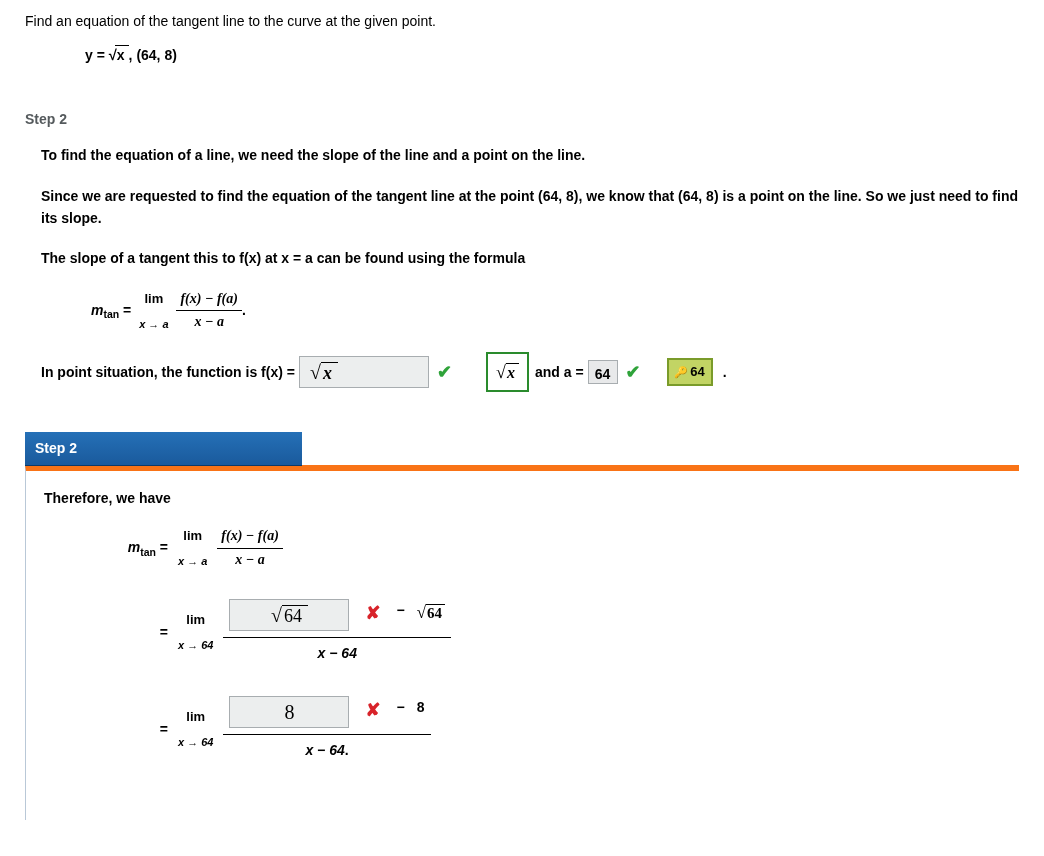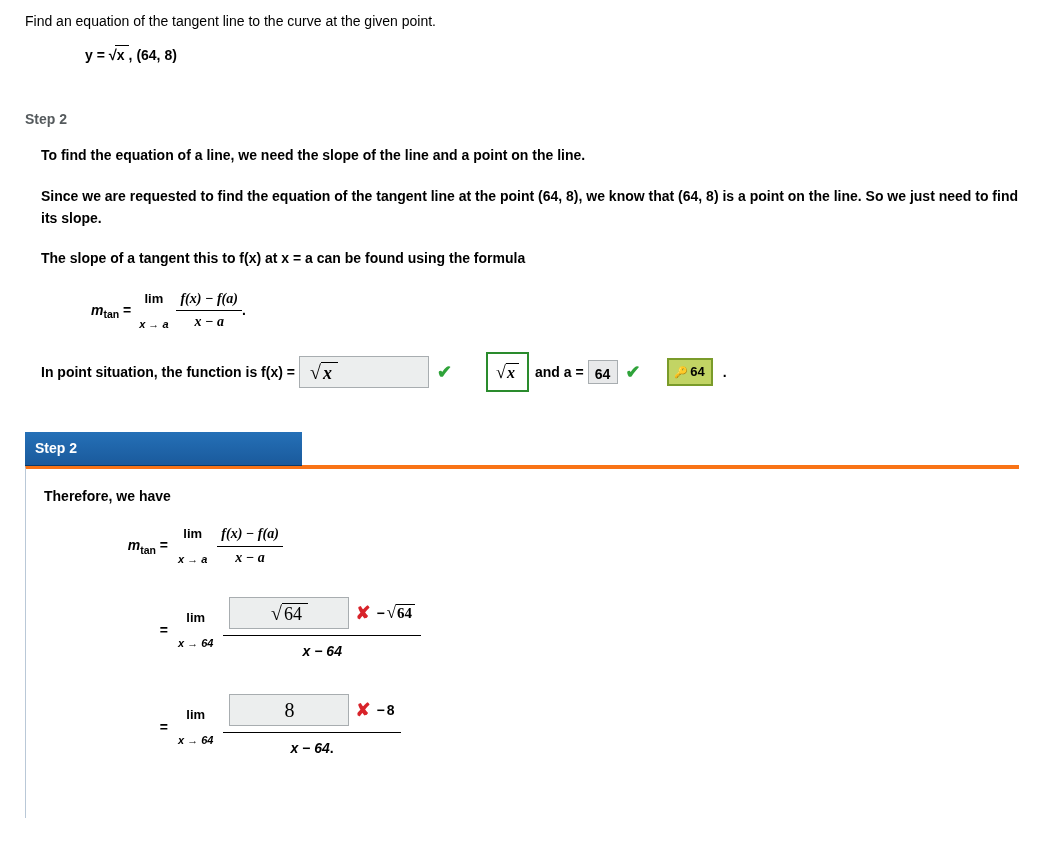--- a/index.html
+++ b/index.html
@@ -164,21 +164,21 @@
       background: #1a5a9c;
       background: linear-gradient(to bottom, #2570b7, #1a5a9c);
       color: #fff;
       font-weight: bold;
       padding: 5px 10px;
       display: inline-block;
       width: 277px;
       border-bottom: 1px solid #0d3a68;
     }
     .step2-container {
-      border-top: 4px solid #f97316;
+      border-top: 6px solid #f97316;
       border-left: 1px solid #b9c8d7;
       padding: 16px 18px 30px 18px;
       margin-top: -1px;
     }
     .step2-container p {
       font-weight: bold;
       margin-bottom: 16px;
     }
     .eq-row {
       margin-left: 50px;
@@ -194,25 +194,25 @@
       text-align: right;
       padding-right: 6px;
     }
     .big-frac {
       display: inline-block;
       vertical-align: middle;
       text-align: center;
     }
     .big-frac .num {
       display: flex;
-      align-items: center;
+      align-items: flex-start;
       border-bottom: 1.2px solid #000;
       padding: 4px 6px 6px 6px;
       justify-content: center;
-      gap: 2px;
+      gap: 12px;
     }
     .big-frac .den {
       display: block;
       padding: 4px 6px;
       font-style: italic;
       font-weight: bold;
     }
     .input-wide {
       min-width: 120px;
     }

